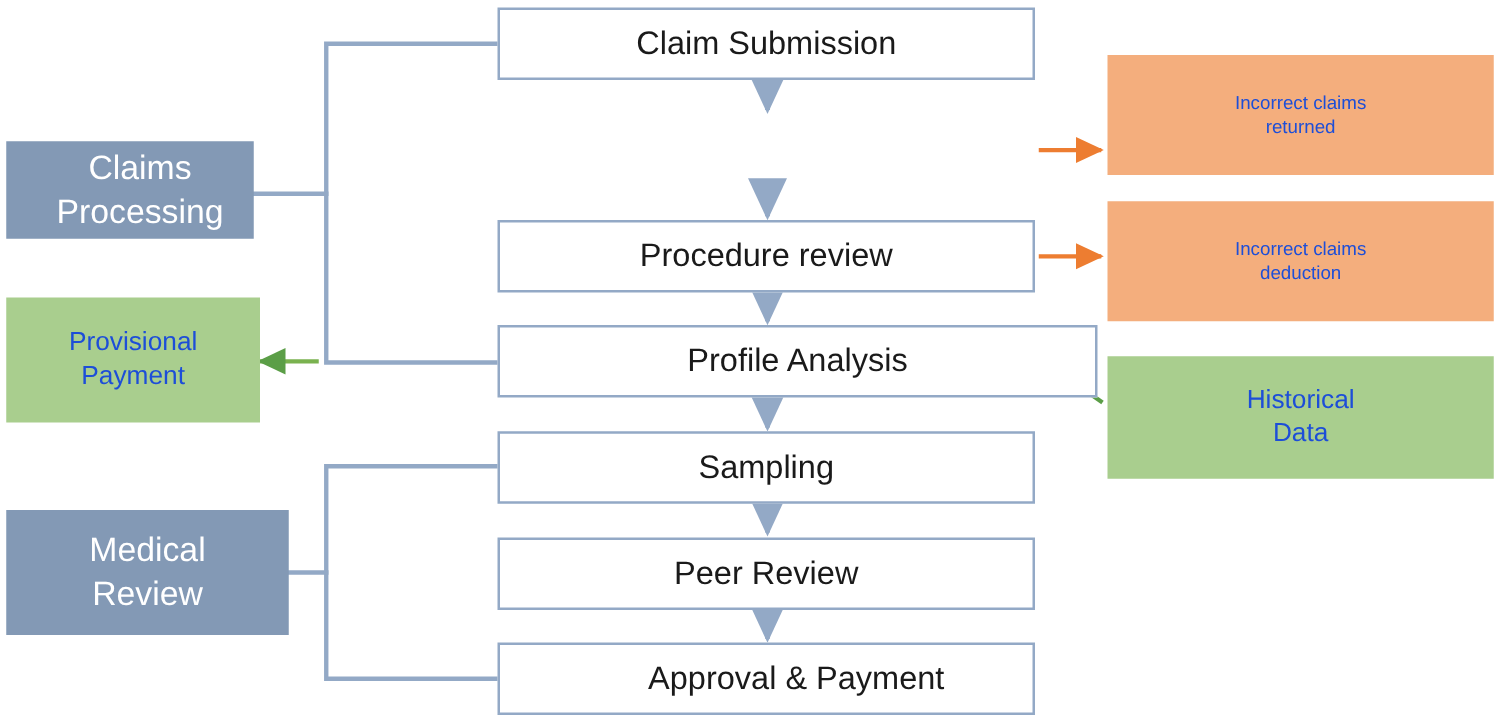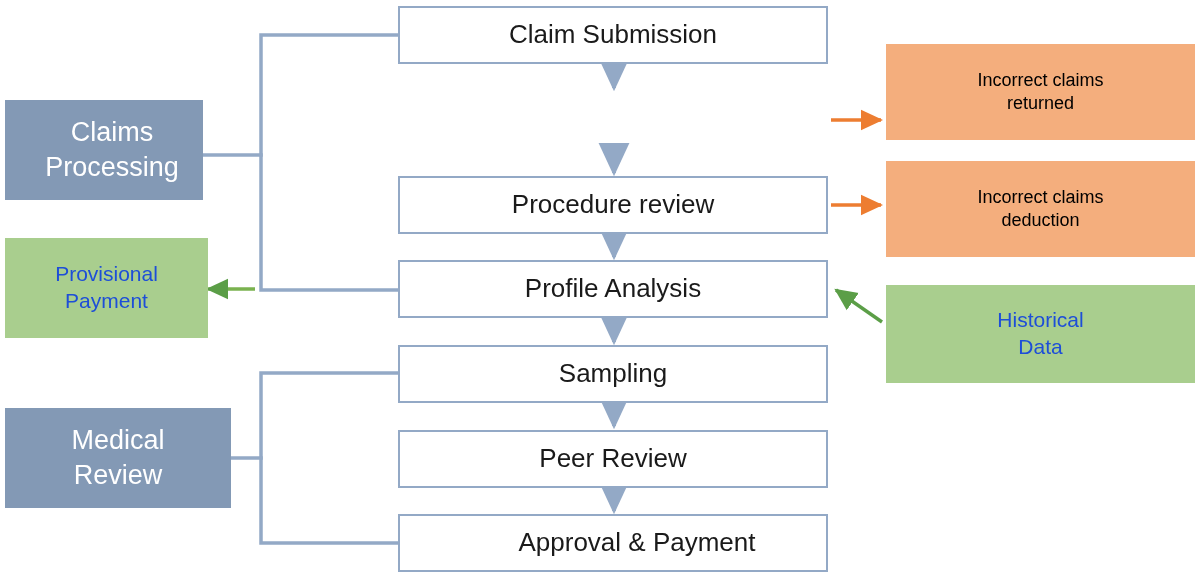--- a/index.html
+++ b/index.html
@@ -40,22 +40,22 @@
   .category {
     background: #8399B5;
     color: #ffffff;
     font-size: 27px;
     font-weight: 400;
     border: none;
   }
   
   .outcome-orange {
     background: #F4AE7D;
-    color: #000000;
-    font-size: 18px;
+    color: #1d4ed8;
+    font-size: 15px;
     border: none;
   }
   
   .outcome-green {
     background: #A9CE8E;
     color: #1d4ed8;
     font-size: 21px;
     border: none;
   }
   .node .label {
@@ -117,21 +117,21 @@
 
     <g stroke="#7AB24F" stroke-width="3.4" fill="none" marker-end="url(#arrowGreen)">
       <line x1="255" y1="289" x2="208" y2="289"></line>
     </g>
 
     <g stroke="#5B9E47" stroke-width="3.4" fill="none" marker-end="url(#arrowGreen)">
       <line x1="882" y1="322" x2="836" y2="290"></line>
     </g>
   </svg>
 
-  <div class="node category" style="left:5px;  top:100px; width:198px; height:100px;padding-left:16px;">
+  <div class="node category" style="left:5px;  top:113px; width:198px; height:78px;padding-left:16px;">
     <span class="label">Claims
 Processing</span>
   </div>
 
   <div class="node category" style="left:5px;  top:408px; width:226px; height:100px;">
     <span class="label">Medical
 Review</span>
   </div>
 
   <div class="node outcome-green" style="left:5px; top:238px; width:203px; height:100px;">
@@ -141,21 +141,21 @@
 
   <div class="node step" style="left:398px; top:6px;   width:430px; height:58px;">
     <span class="label">Claim Submission</span>
   </div>
 
 
   <div class="node step" style="left:398px; top:176px; width:430px; height:58px;justify-content:flex-end;">
     <span class="label">Procedure review</span>
   </div>
 
-  <div class="node step" style="left:398px; top:260px; width:430px; height:58px;align-items:center;">
+  <div class="node step" style="left:398px; top:260px; width:480px; height:58px;align-items:center;">
     <span class="label">Profile Analysis</span>
   </div>
 
   <div class="node step" style="left:398px; top:345px; width:430px; height:58px;">
     <span class="label">Sampling</span>
   </div>
 
   <div class="node step" style="left:398px; top:430px; width:430px; height:58px;">
     <span class="label">Peer Review</span>
   </div>

